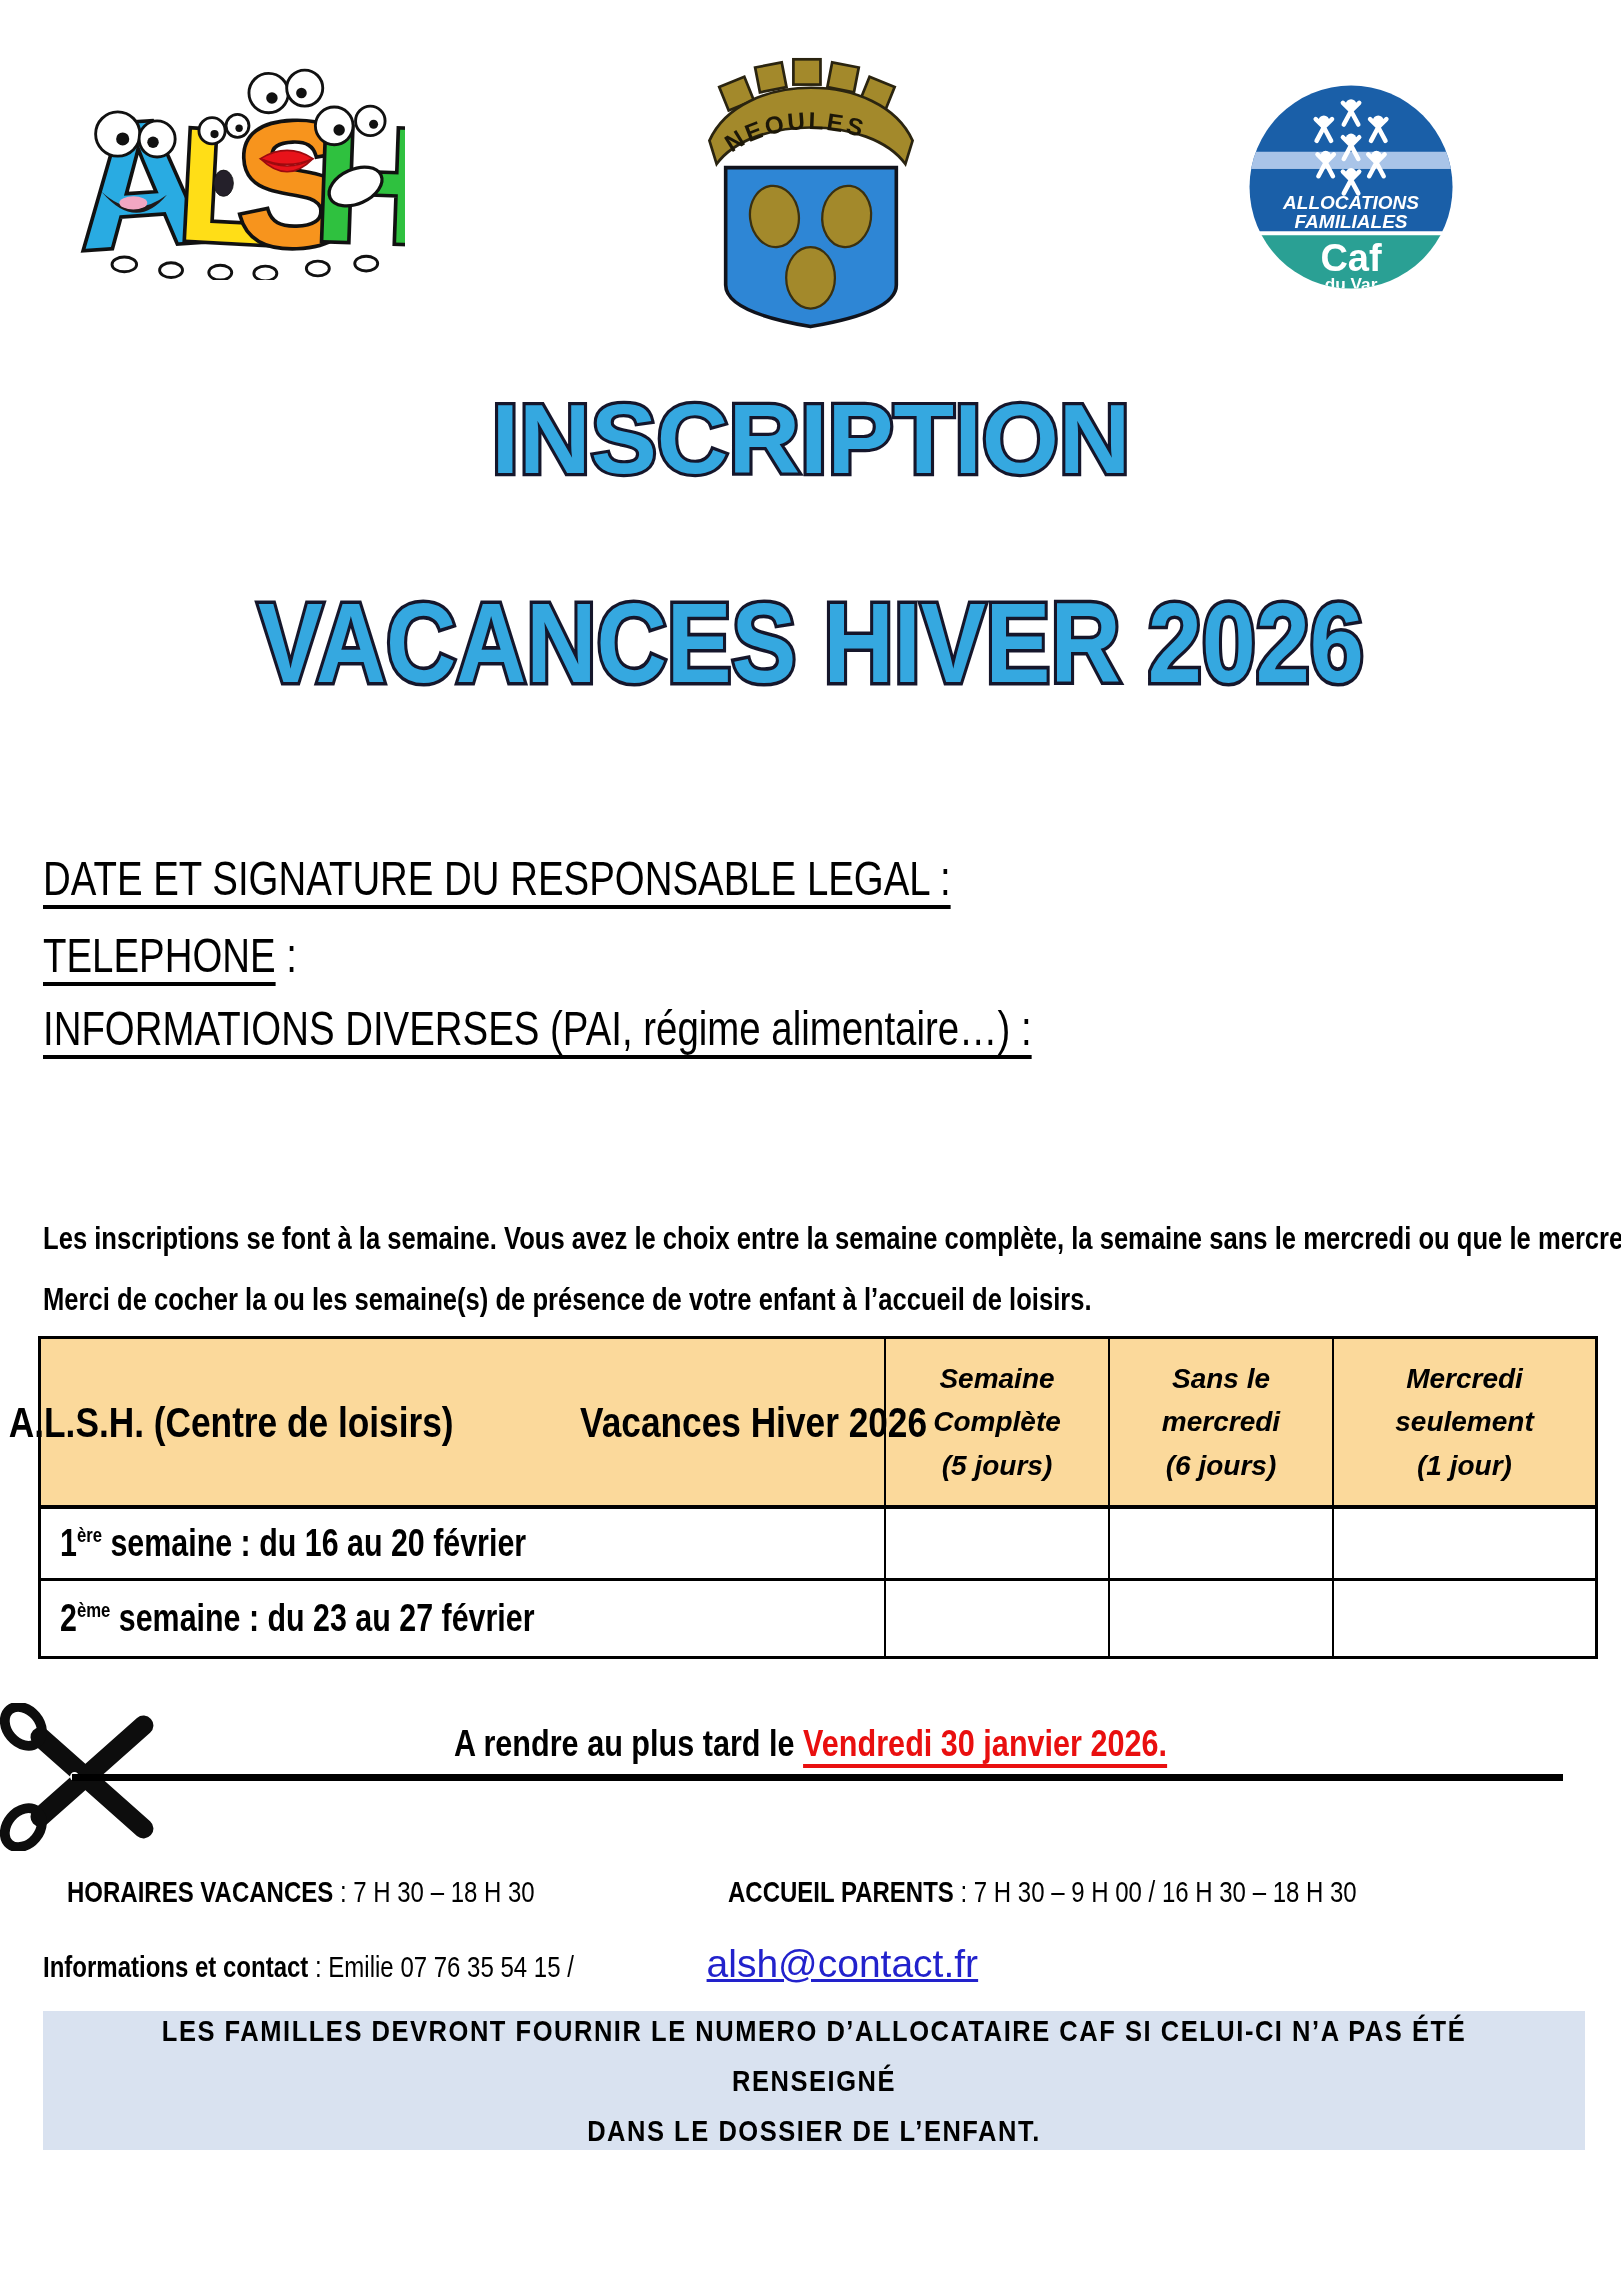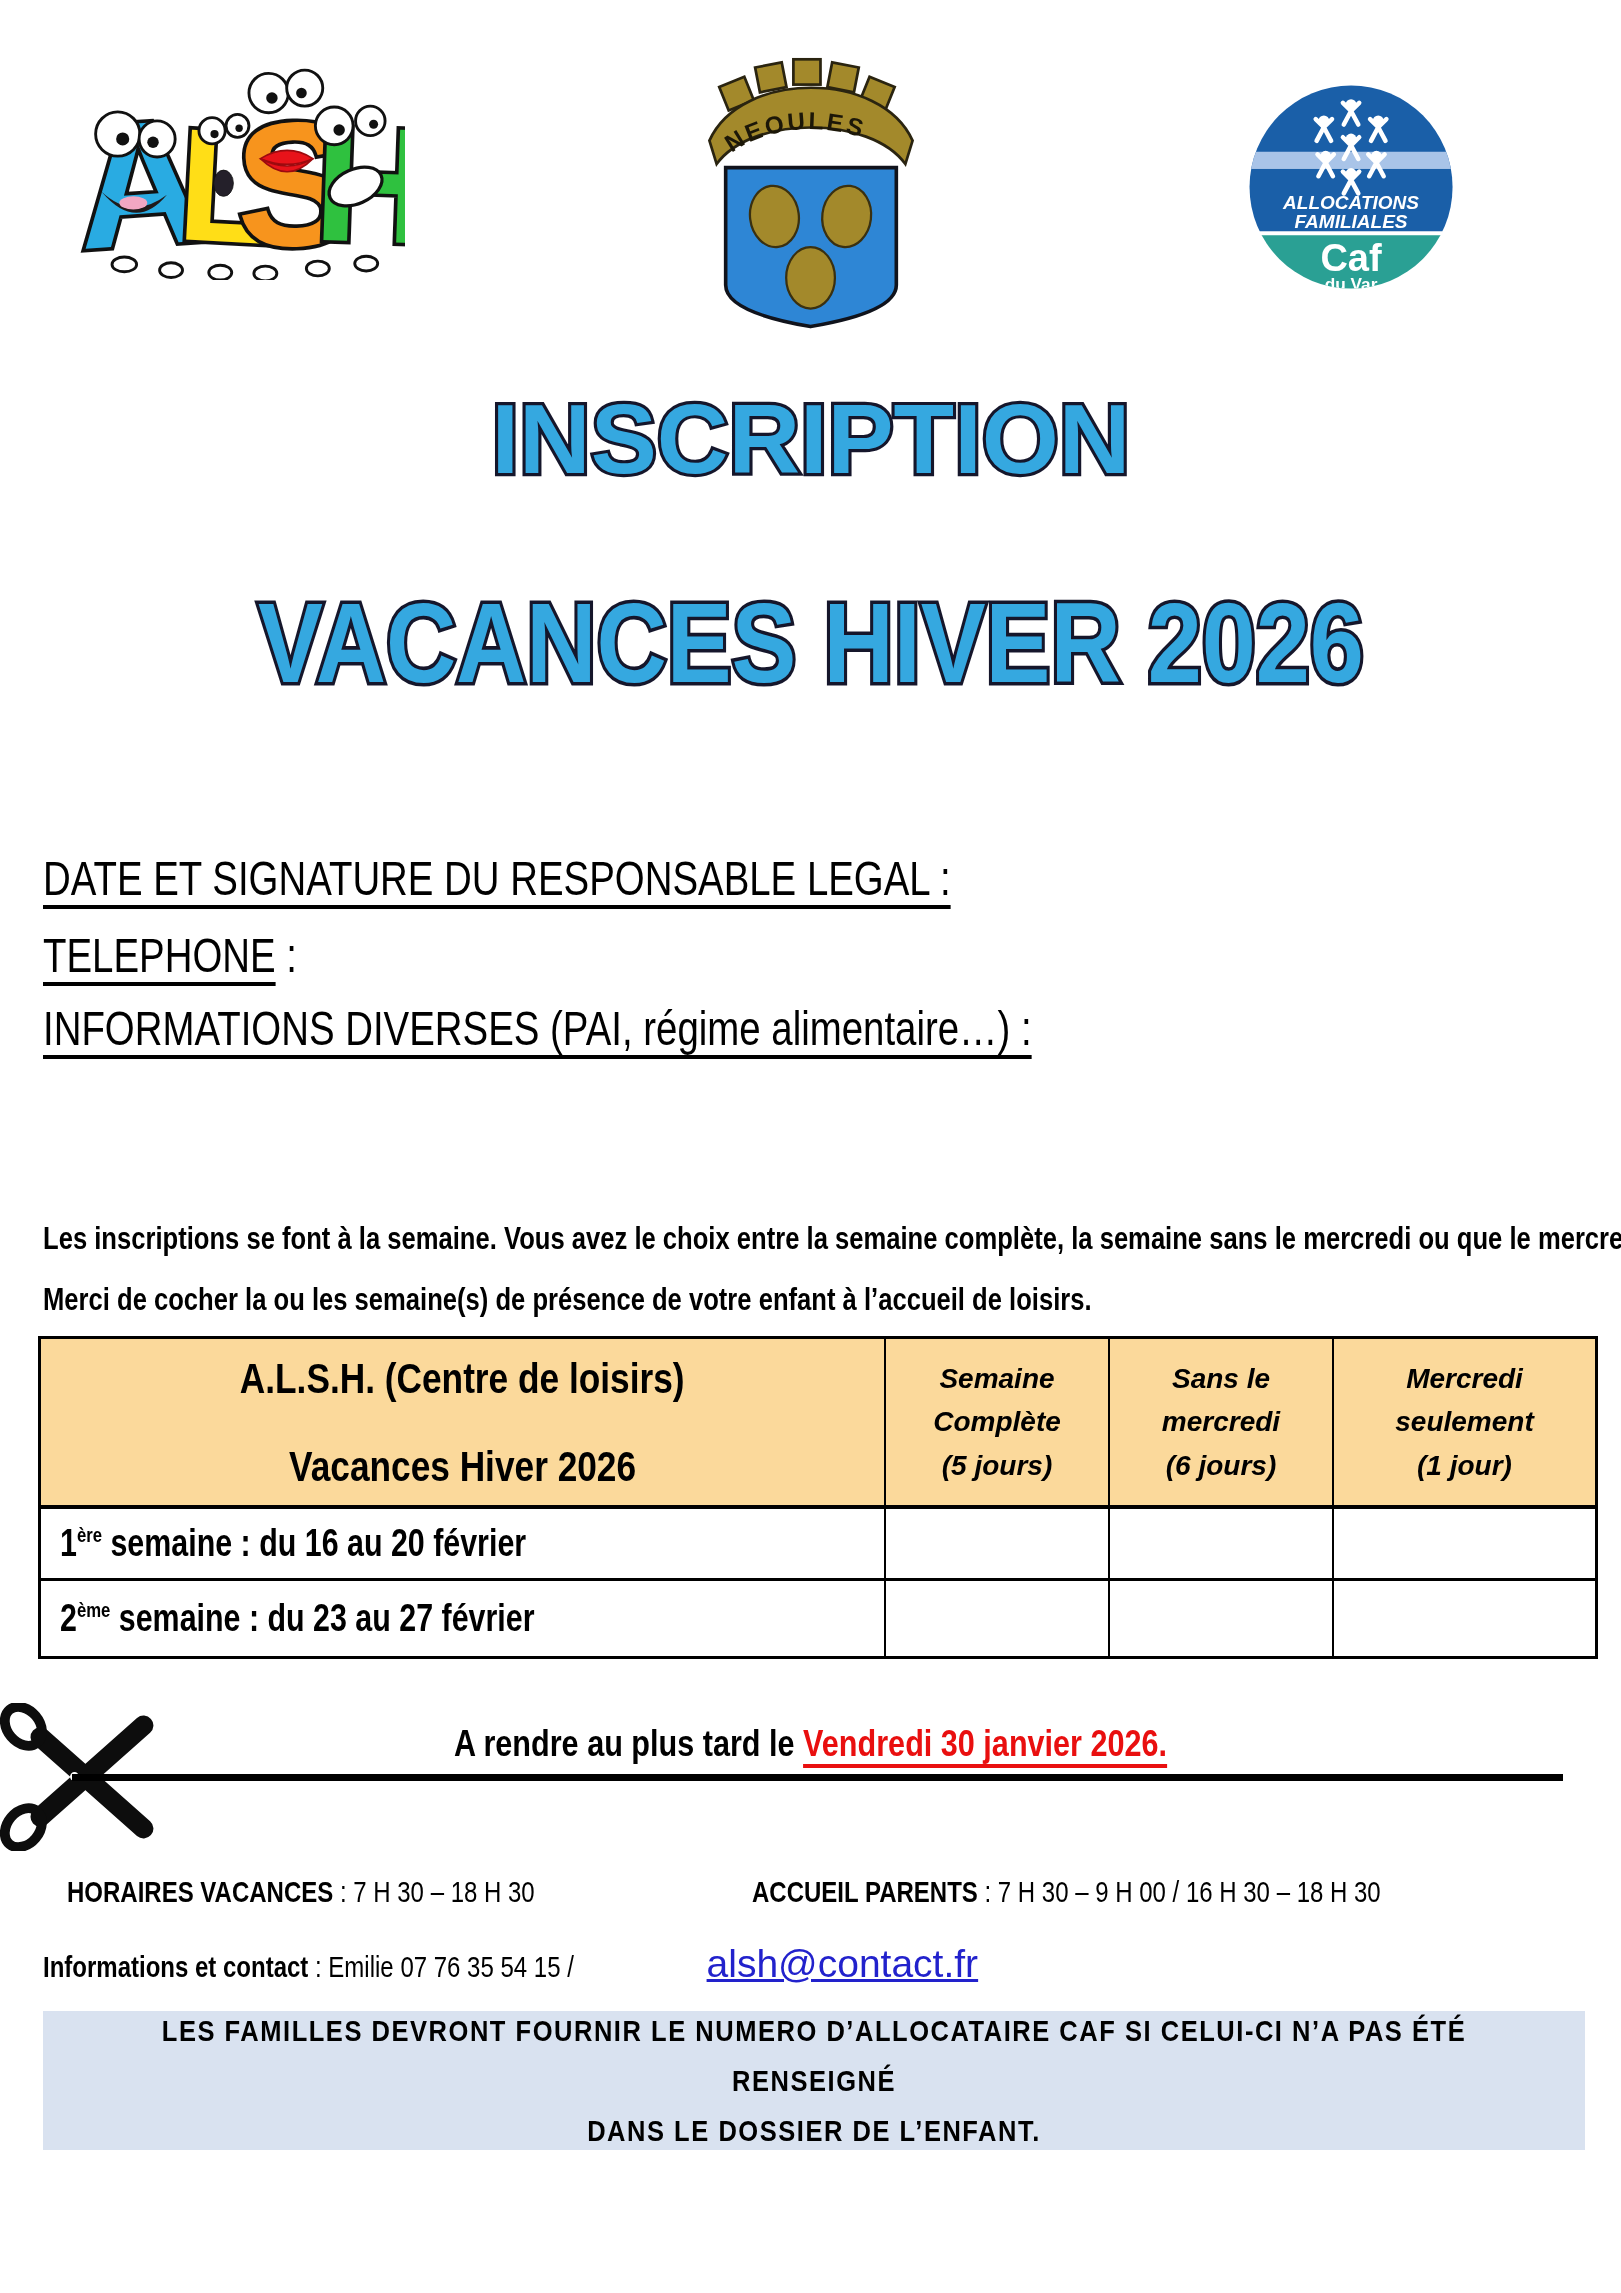--- a/index.html
+++ b/index.html
@@ -30,33 +30,33 @@
   .tb {
     left:38px; top:1336px; display:grid;
     grid-template-columns:843px 224px 224px 263px;
     grid-template-rows:170px 72px 75px;
     border:3.6px solid #000; background:#fff;
   }
   .tb > div { border-left:2.7px solid #000; display:flex; align-items:center; justify-content:center; }
   .tb > div.nl { border-left:none; }
   .tb > div.hd { background:#FBD99B; border-bottom:4.5px solid #000; }
   .tb > div.r1 { border-bottom:3.6px solid #000; }
-  .tb-title-cell { flex-direction:column; gap:39px; }
+  .tb-title-cell { flex-direction:row; gap:39px; }
   .tb-title { font-size:43px; font-weight:bold; }
   .tb-col { font-size:28px; font-weight:bold; font-style:italic; line-height:1.55; text-align:center; white-space:pre-line; }
   .tb-rowlabel { justify-content:flex-start !important; padding-left:19px; font-size:38px; font-weight:bold; }
   .tb-rowlabel sup { font-size:0.55em; }
 
   
   .cutline { left:72px; top:1774px; width:1491px; height:7.2px; background:#000; }
   .deadline-wrap { left:0; right:0; top:1723px; text-align:center; }
   .deadline { font-size:36px; font-weight:bold; transform:scaleX(0.85); }
   .deadline .date { color:#E90F0F; text-decoration:underline; text-decoration-thickness:3.6px; text-underline-offset:8px; }
 
-  .schedule { left:67px; top:1875px; display:flex; gap:100px; font-size:30px; }
+  .schedule { left:67px; top:1875px; display:flex; gap:76px; font-size:30px; }
   .schedule b { font-weight:bold; }
 
   .contact { left:43px; top:1942px; display:flex; align-items:baseline; font-size:30px; }
   .contact a { font-size:39px; color:#2222CC; text-decoration:underline; text-decoration-thickness:2.7px; }
 
   .notice {
     left:43px; top:2011px; width:1542px; height:139px;
     background:#D9E2F0; display:flex; align-items:center; justify-content:center;
   }
   .notice-text {

